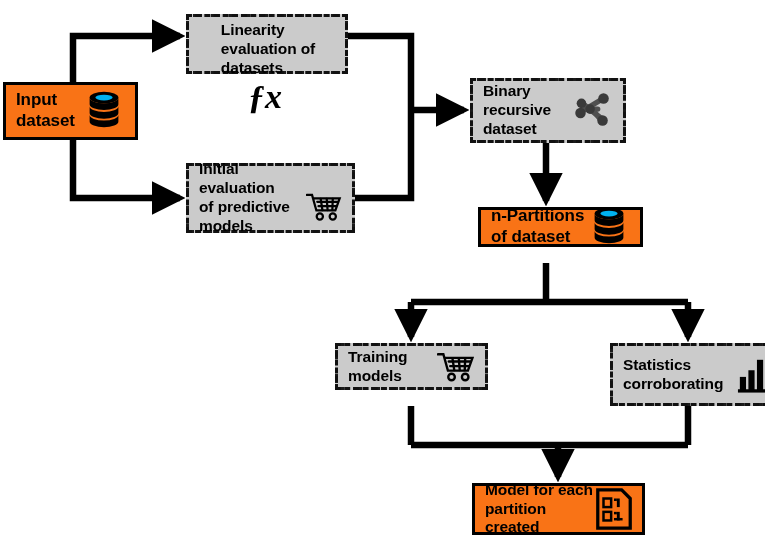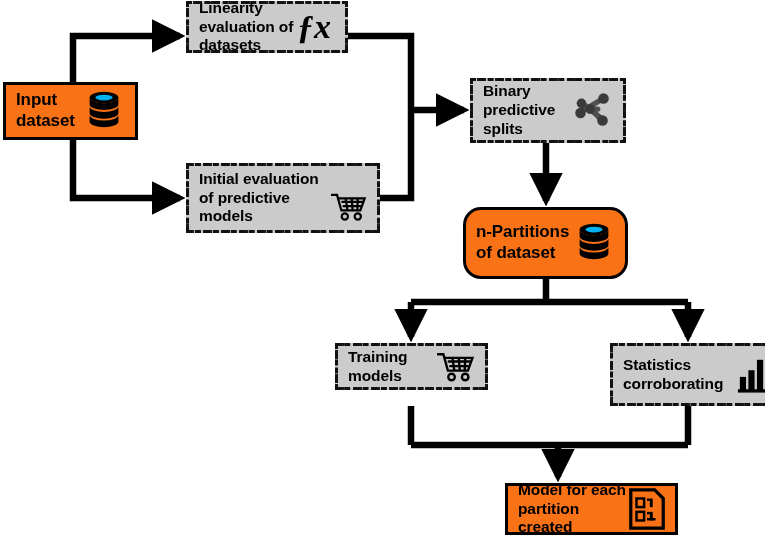--- a/index.html
+++ b/index.html
@@ -75,27 +75,27 @@
     z-index: 2;
     display: flex;
     align-items: center;
     justify-content: center;
     flex: 0 0 auto;
   }
   .spacer { flex: 1 1 auto; }
 
   
   #n-input       { left: 3px;   top: 82px;  width: 135px; height: 58px; }
-  #n-linearity   { left: 186px; top: 1px;   width: 162px; height: 52px; }
-  #n-initial     { left: 186px; top: 163px; width: 194px; height: 70px; }
+  #n-linearity   { left: 186px; top: 14px;   width: 162px; height: 60px; flex-direction: column; }
+  #n-initial     { left: 186px; top: 163px; width: 169px; height: 70px; }
   #n-binary      { left: 470px; top: 78px;  width: 156px; height: 65px; }
-  #n-partitions  { left: 463px; top: 207px; width: 165px; height: 72px; border-radius: 18px; }
+  #n-partitions  { left: 478px; top: 207px; width: 165px; height: 40px; }
   #n-training    { left: 335px; top: 343px; width: 153px; height: 47px; }
   #n-statistics  { left: 610px; top: 343px; width: 176px; height: 63px; }
-  #n-model       { left: 472px; top: 483px; width: 173px; height: 52px; margin-left: 33px; }
+  #n-model       { left: 472px; top: 483px; width: 173px; height: 52px; }
 
   .fx {
     font-family: "Liberation Serif", serif;
     font-style: italic;
     font-weight: bold;
     font-size: 34px;
     color: #000000;
     padding-right: 6px;
   }
 </style>
@@ -183,21 +183,21 @@
           <path d="M31 7.5 L30.5 20.5"></path>
         </g>
         <circle cx="16" cy="28" r="3.6" fill="none" stroke="#000000" stroke-width="2.6"></circle>
         <circle cx="31" cy="28" r="3.6" fill="none" stroke="#000000" stroke-width="2.6"></circle>
       </svg>
     </div>
   </div>
 
   <div class="node node-gray" id="n-binary">
     <div class="label">Binary
-predictive splits</div>
+recursive dataset</div>
     <div class="spacer"></div>
     <div class="glyph">
       <svg width="46" height="46" viewBox="0 0 48 48" xmlns="http://www.w3.org/2000/svg">
         <g stroke="#4f4f4f" stroke-width="5.5" stroke-linecap="round">
           <line x1="14" y1="16" x2="34" y2="32"></line>
           <line x1="34" y1="12" x2="14" y2="24"></line>
           <line x1="18" y1="22" x2="30" y2="22"></line>
           <line x1="24" y1="22" x2="33" y2="33"></line>
         </g>
         <g fill="#3a3a3a">

